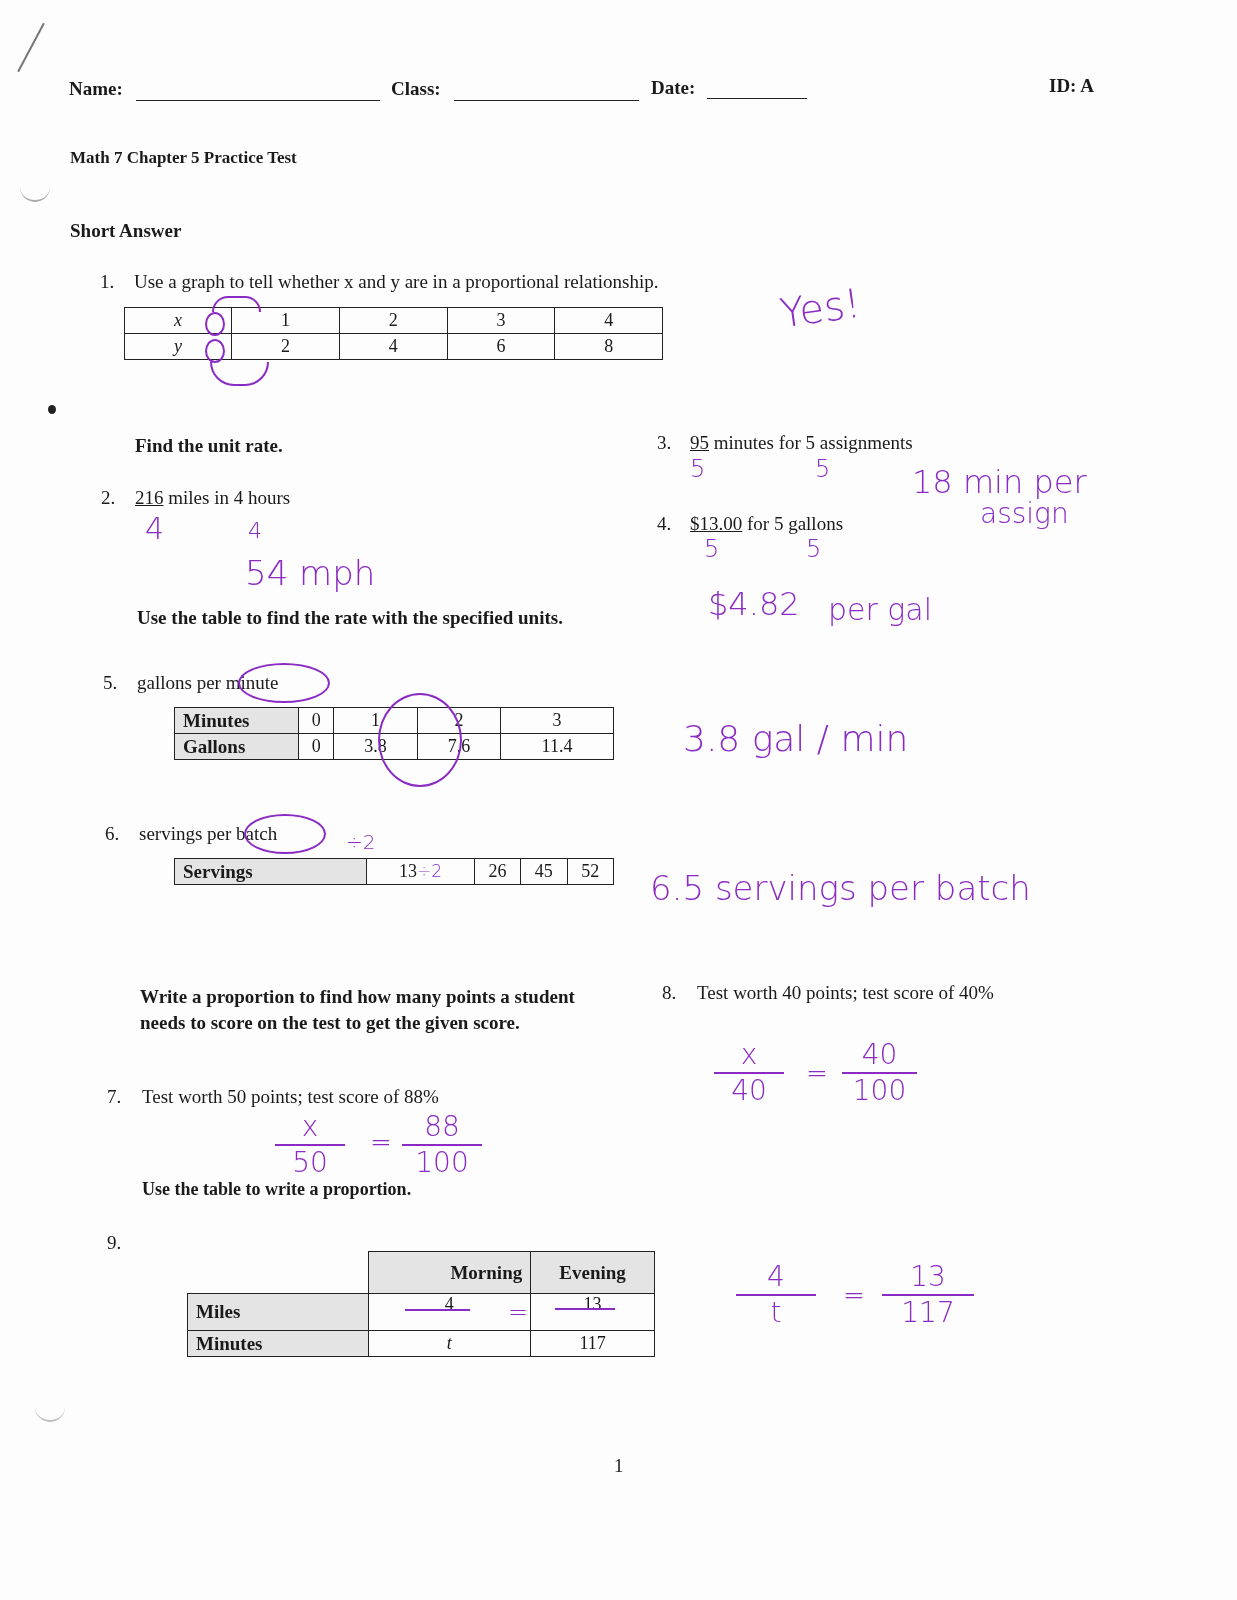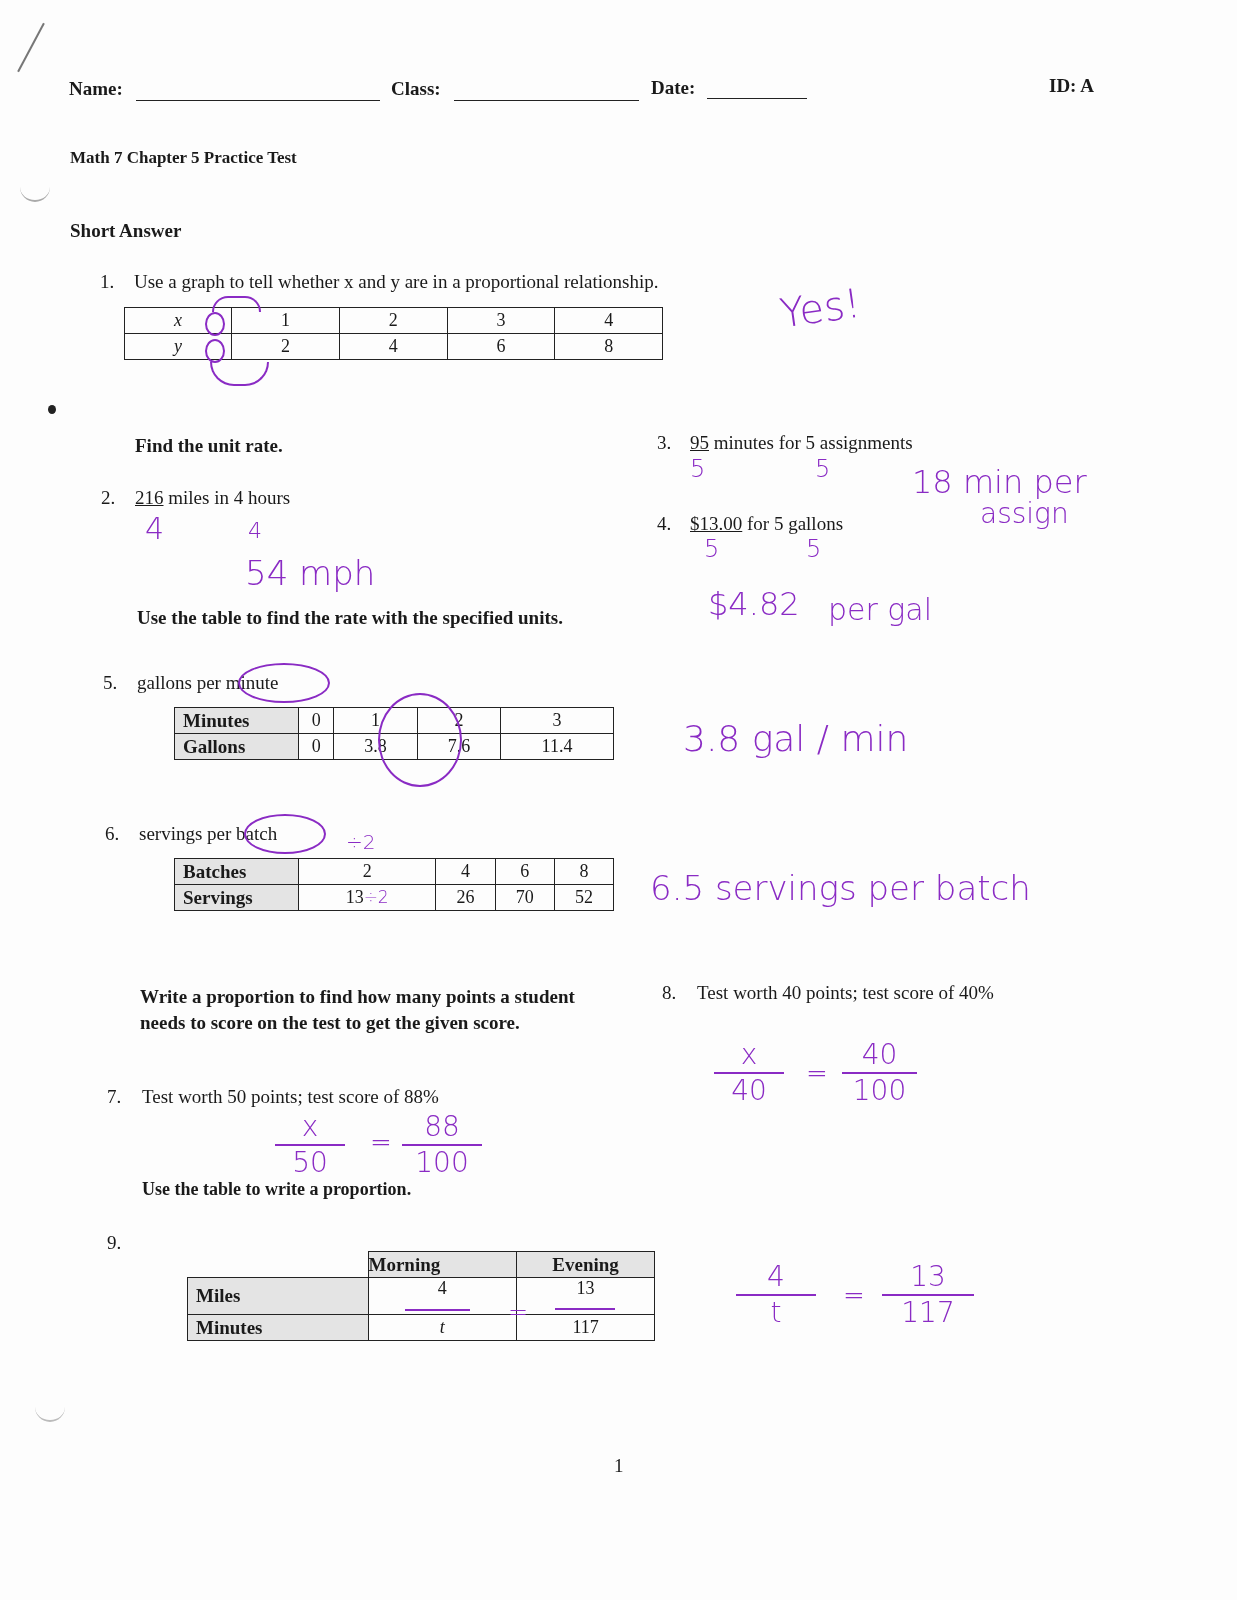--- a/index.html
+++ b/index.html
@@ -112,32 +112,25 @@
   </table>
 <div class="circle" style="left:378px;top:693px;width:80px;height:90px;"></div>
 <div class="abs hw" style="left:655px;top:718px;font-size:36px;margin-left:28px;">3.8 gal / min</div>
 
 <div class="abs q" style="left:105px;top:823px;">6.</div>
 <div class="abs q" style="left:139px;top:823px;">servings per batch</div>
 <div class="circle" style="left:244px;top:814px;width:78px;height:36px;"></div>
 <div class="abs hw" style="left:346px;top:830px;font-size:20px;">÷2</div>
 <table class="t" style="left:174px;top:858px;width:440px;">
   <tbody>
-      <tr>
-    <td class="gray" style="width:115px;">Batches</td>
-    <td>2</td>
-    <td>4</td>
-    <td>6</td>
-    <td>8</td>
-  </tr>
   <tr>
     <td class="gray">Servings</td>
     <td><span>13</span><span class="hw" style="font-size:17px;">÷2</span></td>
     <td>26</td>
-    <td>70</td>
+    <td>45</td>
     <td>52</td>
   </tr>
 </tbody>
   </table>
 <div class="abs hw" style="left:650px;top:868px;font-size:34px;">6.5 servings per batch</div>
 
 <div class="abs bold" style="left:140px;top:984px;width:470px;font-size:19px;line-height:26px;">Write a proportion to find how many points a student needs to score on the test to get the given score.</div>
 
 <div class="abs q" style="left:107px;top:1086px;">7.</div>
 <div class="abs q" style="left:142px;top:1086px;">Test worth 50 points; test score of 88%</div>
@@ -167,21 +160,21 @@
   <span class="den">100</span>
 </div>
 
 <div class="abs bold" style="left:142px;top:1179px;font-size:18px;">Use the table to write a proportion.</div>
 
 <div class="abs q" style="left:107px;top:1232px;">9.</div>
 <table class="t" style="left:187px;top:1251px;width:468px;">
   <tbody>
       <tr>
     <td style="border:none;border-bottom:1.5px solid #222;width:180px;"></td>
-    <td class="gray" style="text-align:left;padding:0;">Morning</td>
+    <td class="gray" style="text-align:right;padding:8px;">Morning</td>
     <td class="gray" style="text-align:center;padding:0;">Evening</td>
   </tr>
   <tr>
     <td class="gray" style="height:36px;">Miles</td>
     <td style="vertical-align:top;"><span>4</span></td>
     <td style="vertical-align:top;"><span>13</span></td>
   </tr>
   <tr>
     <td class="gray">Minutes</td>
     <td style="font-style:italic;">t</td>

